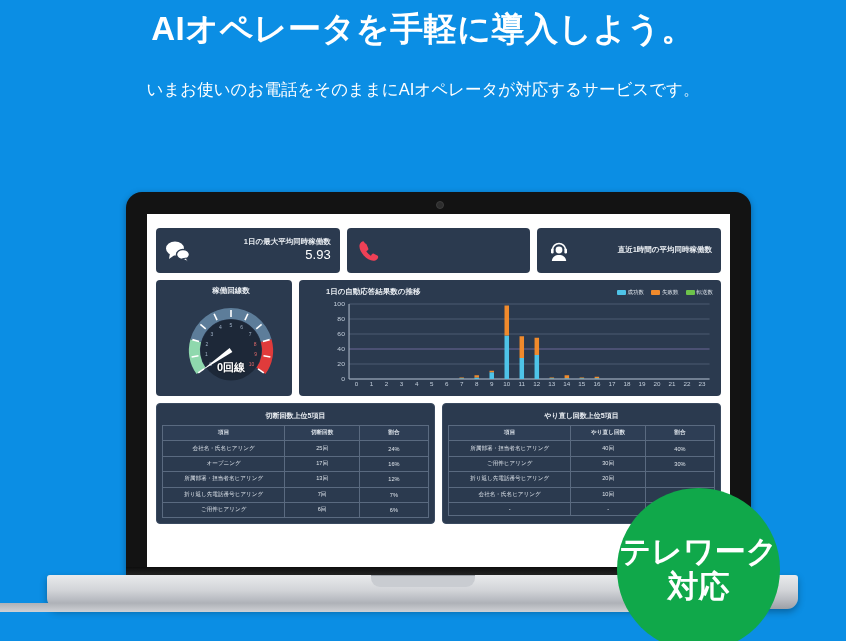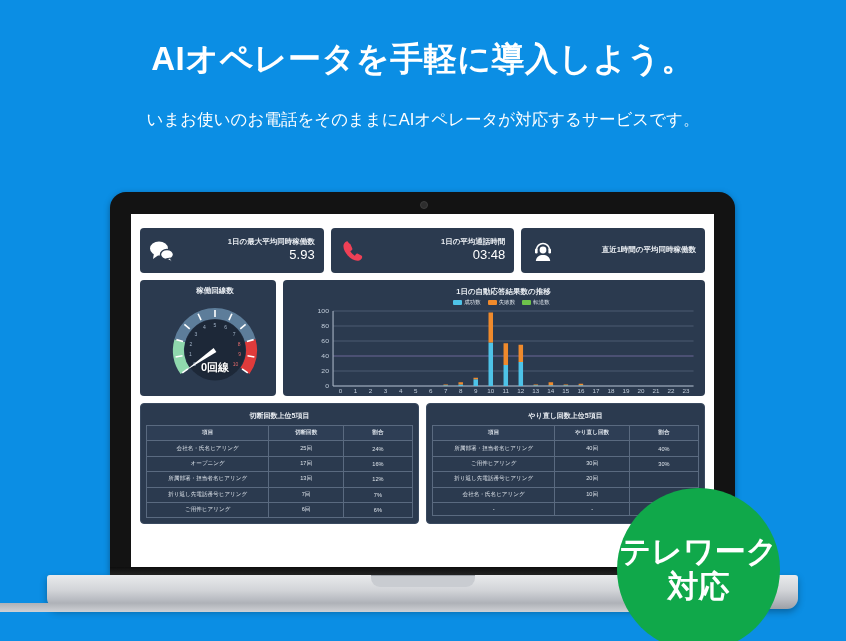--- a/index.html
+++ b/index.html
@@ -15,21 +15,20 @@
     position: relative;
   }
 
   
   .hero {
     position: absolute;
     left: 0; top: 0;
     width: 846px;
     text-align: center;
     z-index: 5;
-    margin-top: 30px;
   }
   .hero-title {
     margin: 0;
     padding-top: 8px;
     font-size: 33px;
     font-weight: bold;
     color: #ffffff;
     letter-spacing: 0.5px;
     line-height: 1.3;
   }
@@ -52,21 +51,21 @@
   .laptop {
     position: absolute;
     left: 110px;
     top: 192px;
     width: 625px;
     height: 400px;
     z-index: 2;
   }
   .laptop-lid {
     position: absolute;
-    left: 0; top: 0;
+    left: 16px; top: 0;
     width: 625px;
     height: 383px;
     background: #131313;
     border-radius: 16px 16px 4px 4px;
     box-shadow: 0 2px 6px rgba(0,0,0,0.35);
   }
   .laptop-camera {
     position: absolute;
     left: 50%;
     top: 9px;
@@ -224,21 +223,20 @@
     font-weight: bold;
     text-shadow: 0 0 2px rgba(0,0,0,.6);
   }
 
   
   .bars-head {
     display: flex;
     align-items: center;
     justify-content: space-between;
     padding: 1px 2px 0 3px;
-    flex-direction: column;
   }
   .legend { display: flex; gap: 7px; align-items: center; }
   .legend-item { display: flex; align-items: center; gap: 2px; }
   .legend-swatch { width: 9px; height: 5px; border-radius: 1px; display: inline-block; }
   .legend-label { color: #dfe5ec; font-size: 5.5px; }
 
   
   .donut-wrap {
     position: relative;
     height: 78px;
@@ -350,24 +348,20 @@
               <span class="kpi-label">1日の最大平均同時稼働数</span>
               <span class="kpi-value">5.93</span>
             </div>
           </div>
 
           <div class="kpi-card">
             <div class="kpi-icon">
               <svg width="24" height="24" viewBox="0 0 24 24">
                 <path d="M6.5 2.2c-1.6 0-3.4 1.6-3.9 3.6-0.9 3.6 1.6 8 4.4 11s7 5.6 10.5 4.9c2-0.4 3.7-2.2 3.7-3.8 0-0.7-0.3-1.1-0.9-1.4l-3.4-1.7c-0.8-0.4-1.5-0.2-2 0.5l-1 1.4c-1.8-0.9-3.5-2.5-4.6-4.4l1.4-1.1c0.7-0.5 0.9-1.2 0.5-2L9.6 5.6c-0.3-0.7-0.7-1-1.4-1.1z" fill="#ef4056"></path>
               </svg>
-            </div>
-            <div class="kpi-text">
-              <span class="kpi-label">1日の平均通話時間</span>
-              <span class="kpi-value">03:48</span>
             </div>
           </div>
 
           <div class="kpi-card">
             <div class="kpi-icon">
               <svg width="24" height="24" viewBox="0 0 24 24">
                 <path d="M5.5 11 a6.5 6.5 0 0 1 13 0" fill="none" stroke="#ffffff" stroke-width="1.5"></path>
                 <rect x="4" y="9.5" width="2.6" height="5" rx="1.2" fill="#ffffff"></rect>
                 <rect x="17.4" y="9.5" width="2.6" height="5" rx="1.2" fill="#ffffff"></rect>
                 <circle cx="12" cy="11" r="3.4" fill="#ffffff"></circle>

